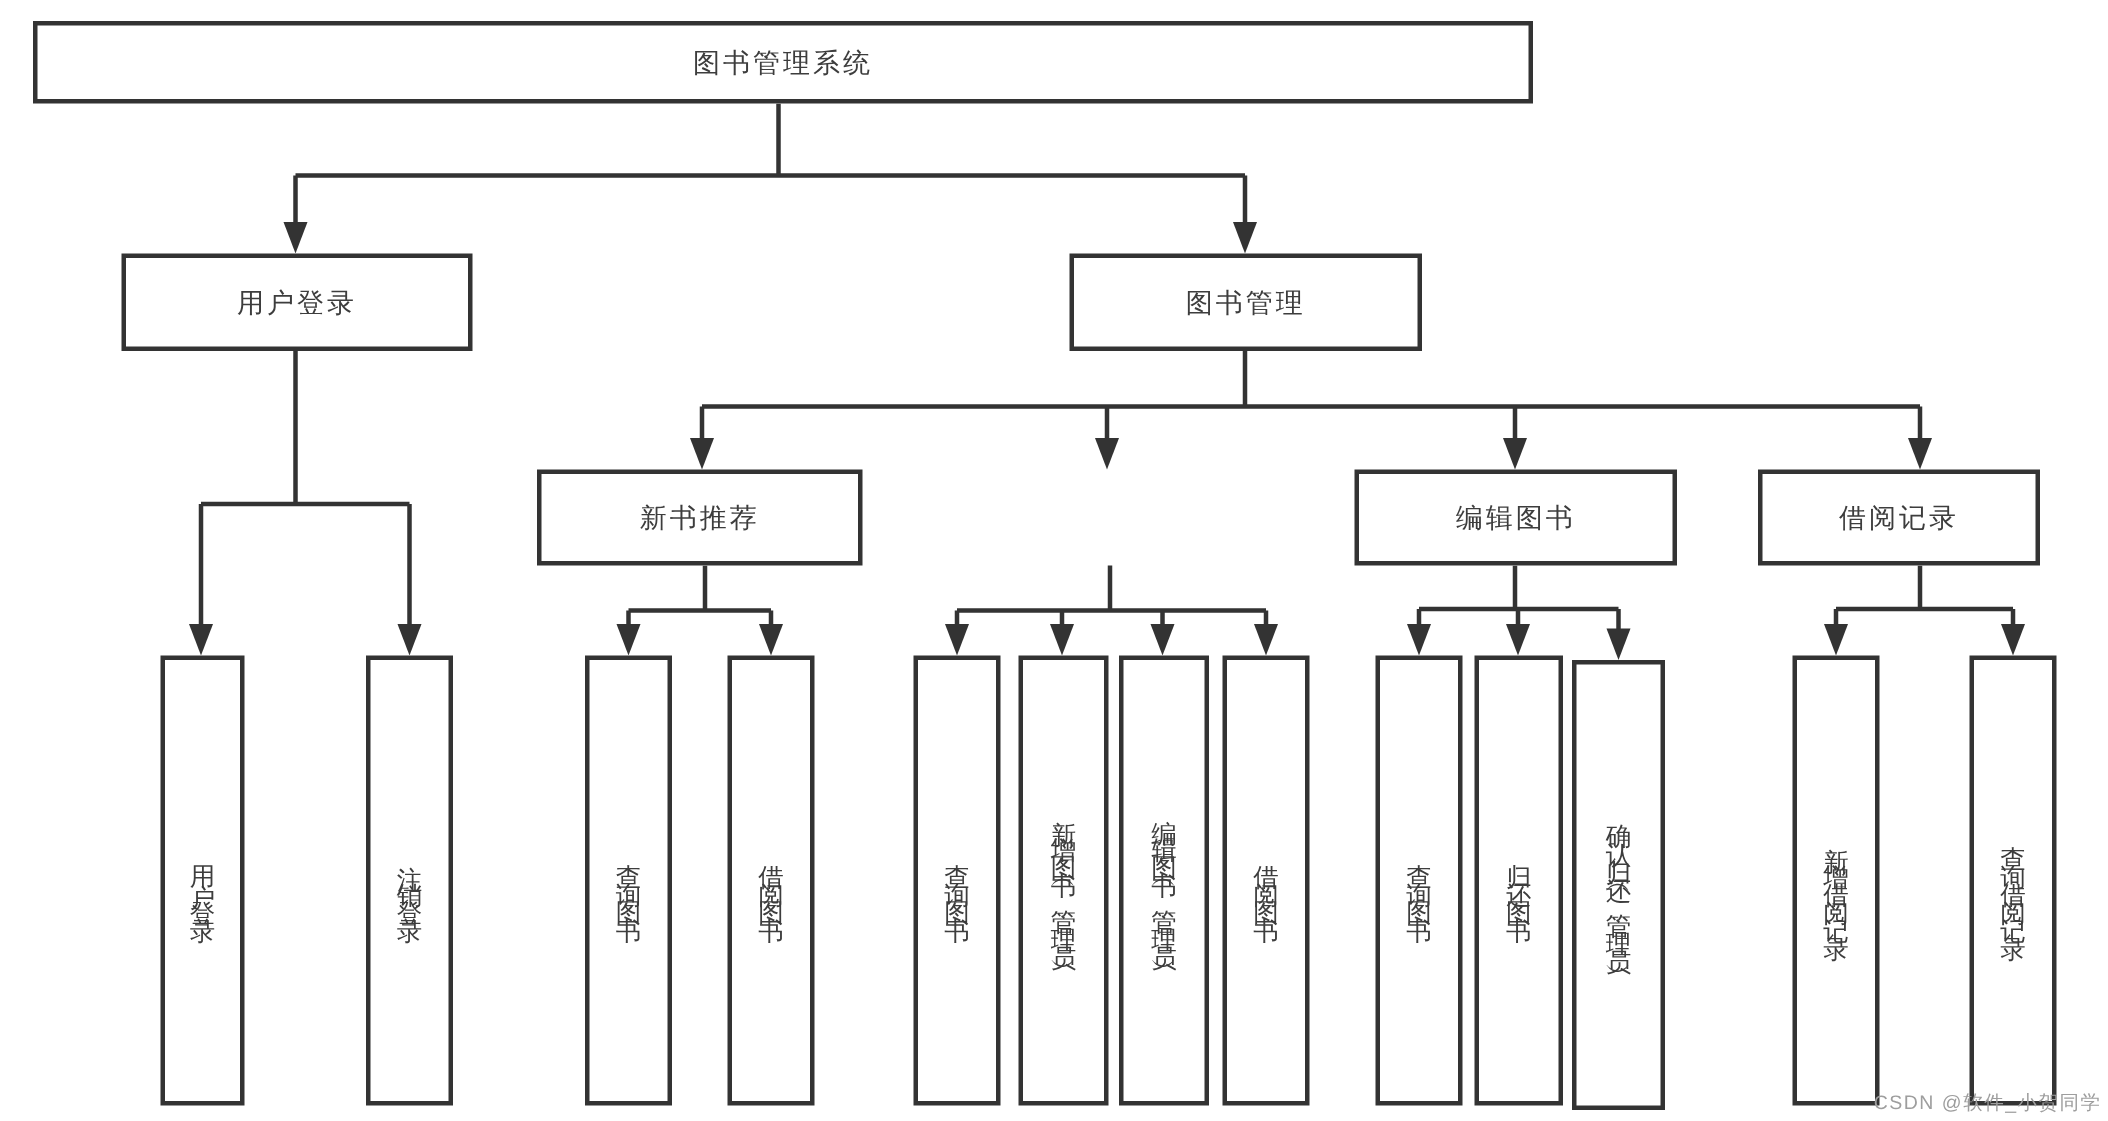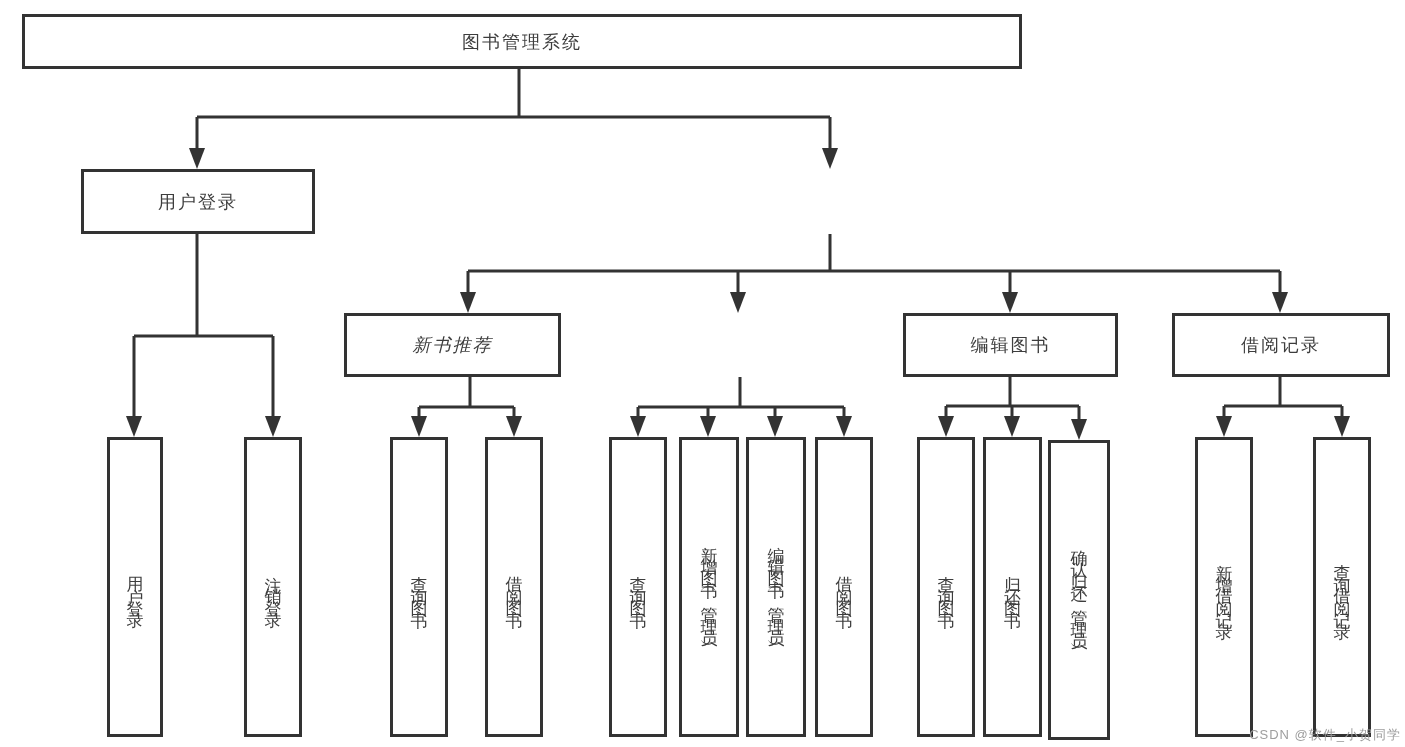--- a/index.html
+++ b/index.html
@@ -98,28 +98,31 @@
     </g>
   </svg>
 
   <div class="box hbox" style="left:22px; top:14px; width:1000px; height:55px;">
     <span>图书管理系统</span>
   </div>
 
   <div class="box hbox" style="left:81px; top:169px; width:234px; height:65px;">
     <span>用户登录</span>
   </div>
+  <div class="box hbox" style="left:713px; top:169px; width:235px; height:65px;">
+    <span>图书管理</span>
+  </div>
 
-  <div class="box hbox" style="left:344px; top:313px; width:217px; height:64px;font-style:italic;">
+  <div class="box hbox" style="left:358px; top:313px; width:217px; height:64px;">
     <span>新书推荐</span>
   </div>
   <div class="box hbox" style="left:903px; top:313px; width:215px; height:64px;">
     <span>编辑图书</span>
   </div>
-  <div class="box hbox" style="left:1172px; top:313px; width:218px; height:64px;">
+  <div class="box hbox" style="left:1172px; top:313px; width:188px; height:64px;">
     <span>借阅记录</span>
   </div>
 
   <div class="box vbox" style="left:107px; top:437px; width:56px; height:300px;">
     <span class="vlabel">用户登录</span>
   </div>
   <div class="box vbox" style="left:244px; top:437px; width:58px; height:300px;">
     <span class="vlabel">注销登录</span>
   </div>
 

